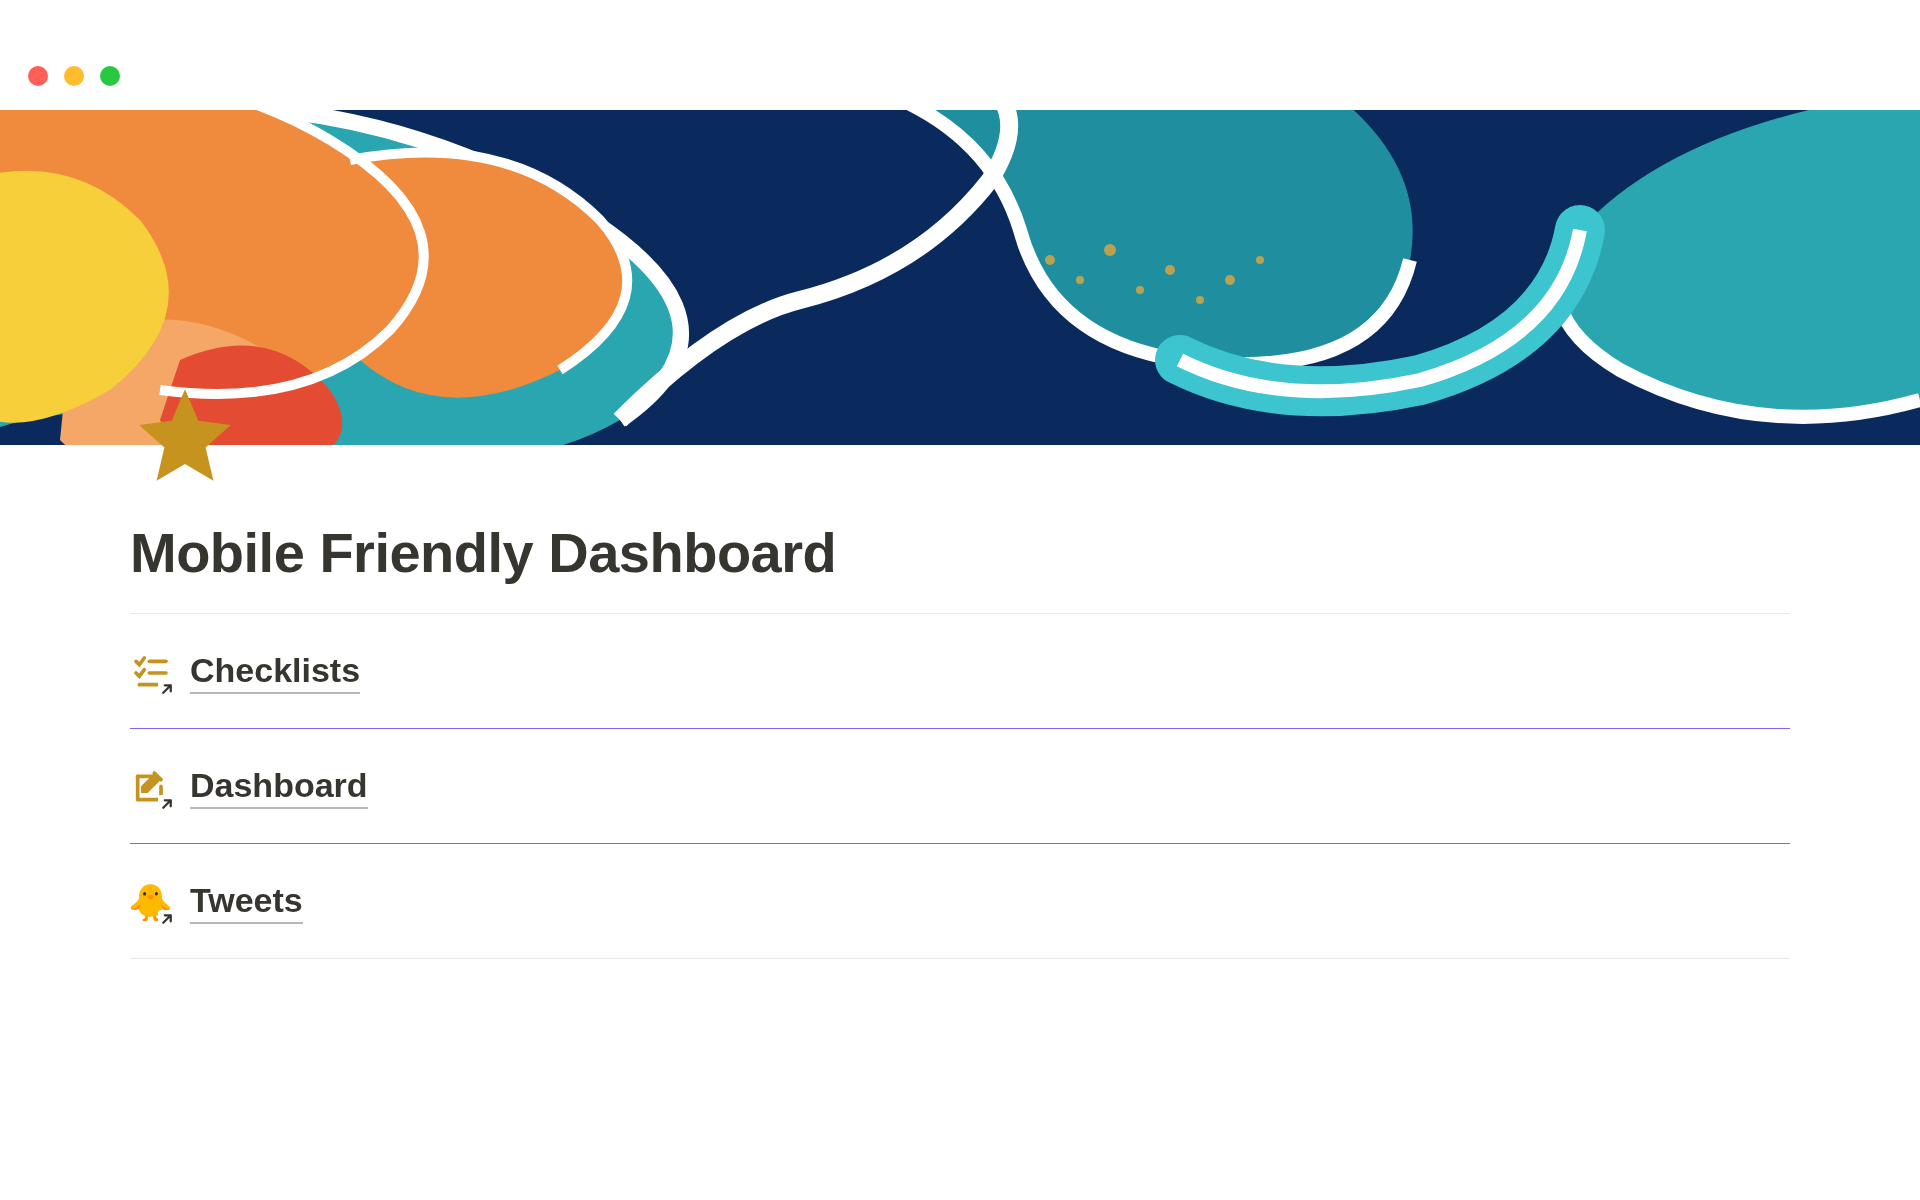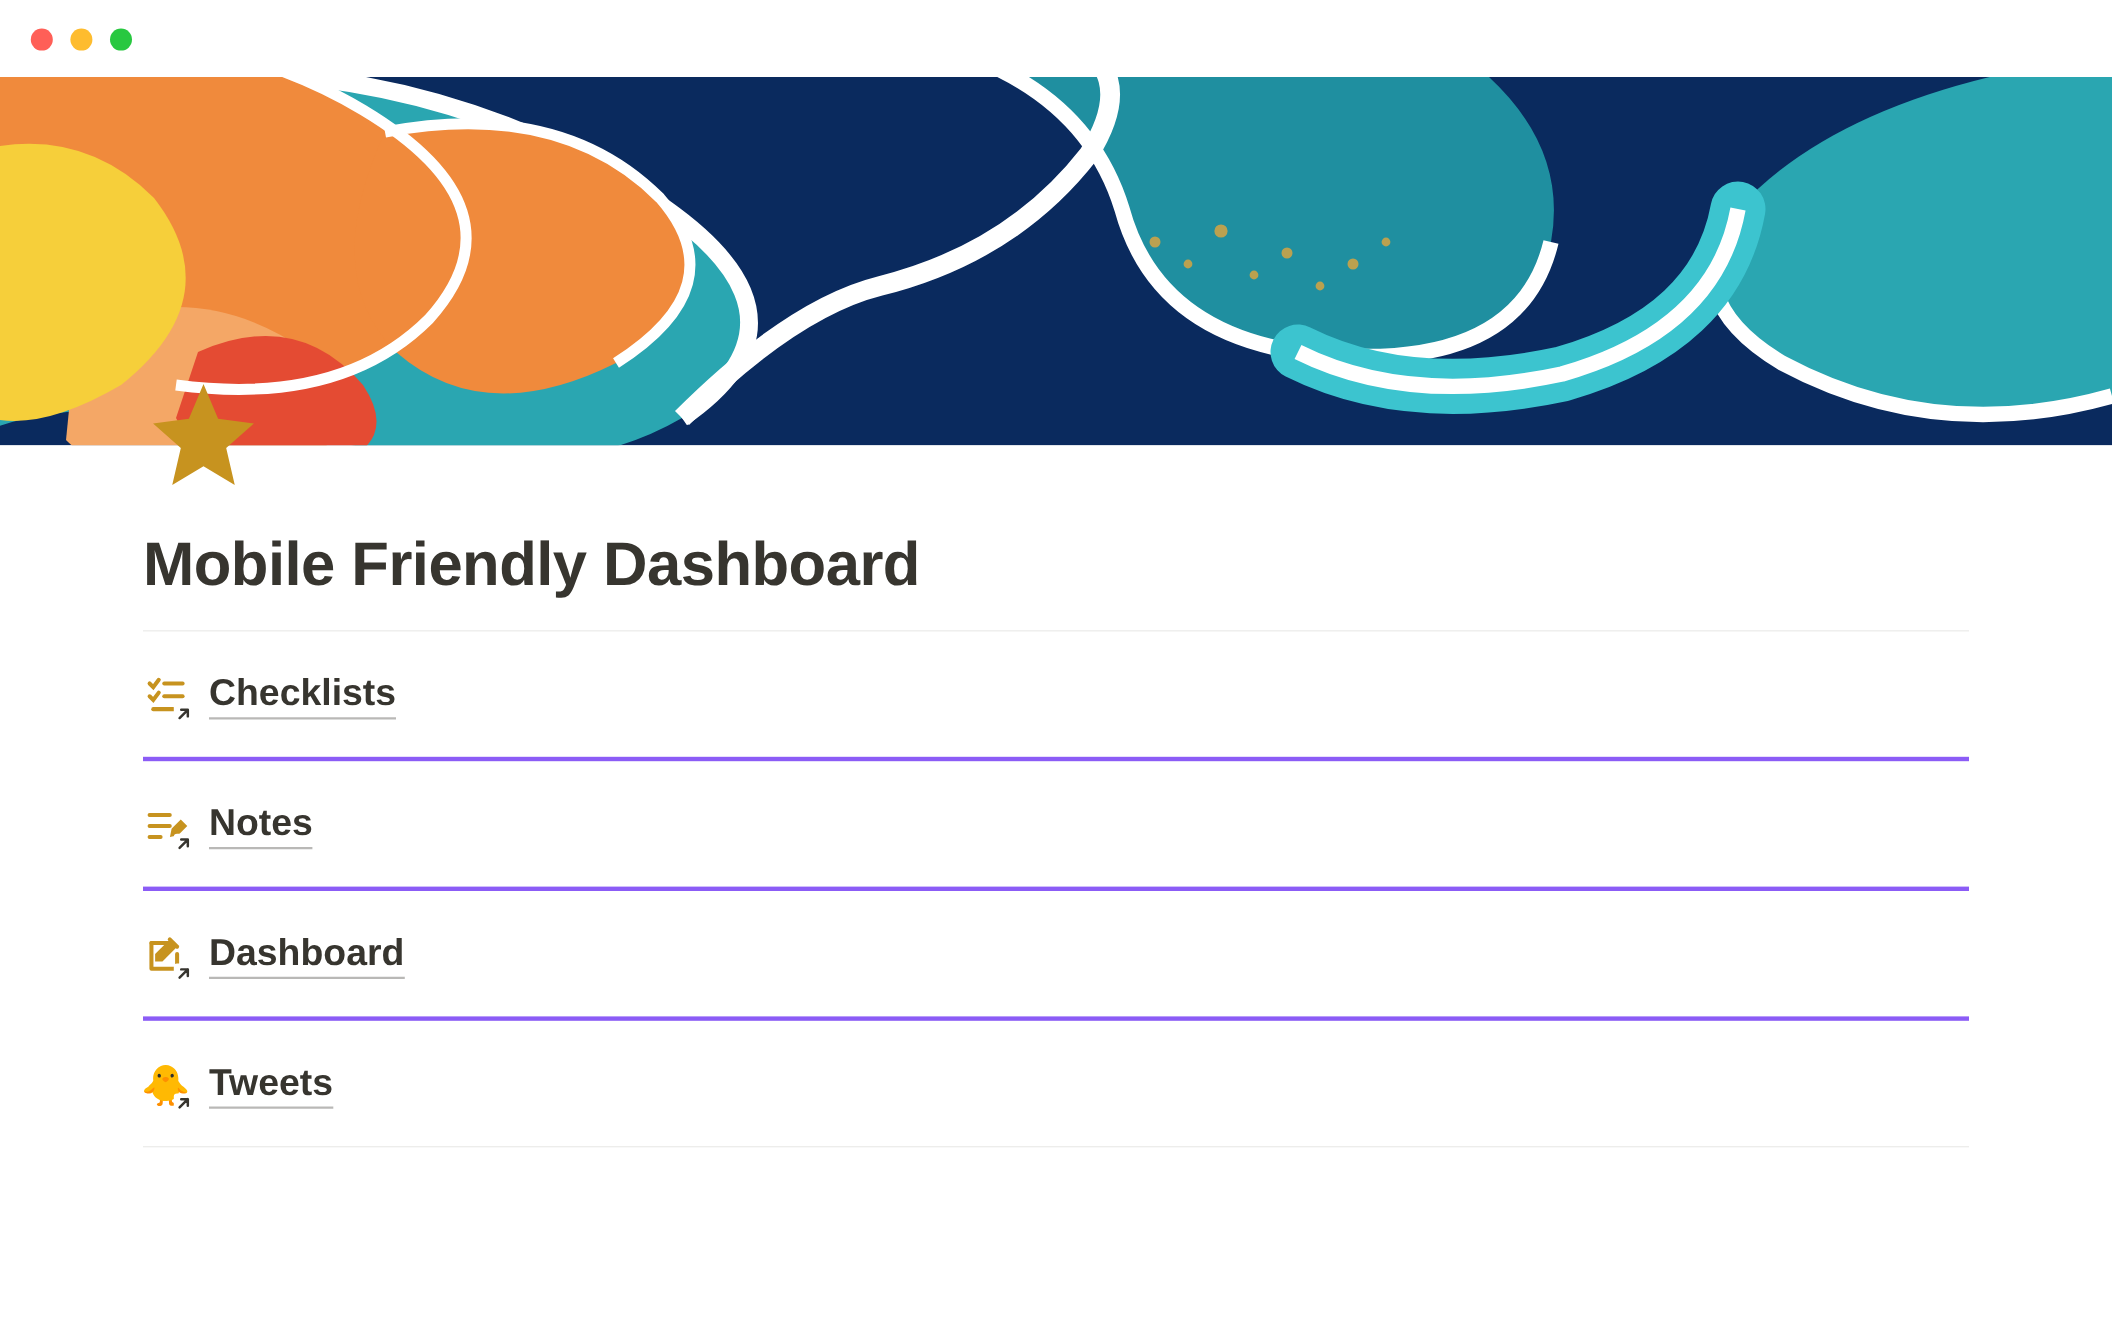--- a/index.html
+++ b/index.html
@@ -5,20 +5,21 @@
   * { margin: 0; padding: 0; box-sizing: border-box; }
   html, body { width: 1920px; height: 1200px; font-family: -apple-system, BlinkMacSystemFont, "Segoe UI", Helvetica, Arial, sans-serif; background: #ffffff; overflow: hidden; }
 
   .frame {
     position: relative;
     width: 1920px;
     height: 1046px;
     background: #ffffff;
     border-radius: 18px;
     overflow: hidden;
+    margin-top: 40px;
   }
 
   
   .traffic-lights {
     position: absolute;
     top: 26px;
     left: 28px;
     display: flex;
     gap: 16px;
     z-index: 50;
@@ -70,21 +71,21 @@
     background: #e9e9e7;
     margin-top: 28px;
   }
 
   .link-list { }
   .link-row {
     display: flex;
     align-items: center;
     gap: 18px;
     padding: 38px 0 34px 0;
-    border-bottom: 4px solid #8b5cf6;
+    border-bottom: 1px solid #8b5cf6;
     cursor: pointer;
   }
   .link-row:last-child { border-bottom: 1px solid #e9e9e7; }
 
   .link-icon-wrap {
     width: 42px;
     height: 42px;
     display:flex;
     align-items:center;
     justify-content:center;
@@ -201,36 +202,20 @@
               <line x1="5" y1="19" x2="21" y2="19"></line>
             </g>
           </svg>
           <svg class="arrow" viewBox="0 0 24 24">
               <path fill="none" stroke="#37352f" stroke-width="3" stroke-linecap="round" stroke-linejoin="round" d="M7 17L17 7M9 7h8v8"></path>
             </svg>
         </div>
         <span class="link-label">Checklists</span>
       </div>
 
-      <div class="link-row">
-        <div class="link-icon-wrap arrow-overlay">
-          <svg viewBox="0 0 24 24">
-            <g stroke="#c7931f" stroke-width="2.2" fill="none" stroke-linecap="round">
-              <line x1="3" y1="6" x2="14" y2="6"></line>
-              <line x1="3" y1="12" x2="14" y2="12"></line>
-              <line x1="3" y1="18" x2="9" y2="18"></line>
-              <path d="M16 14l4-4 2 2-4 4-2.5.5z" fill="#c7931f"></path>
-            </g>
-          </svg>
-          <svg class="arrow" viewBox="0 0 24 24">
-              <path fill="none" stroke="#37352f" stroke-width="3" stroke-linecap="round" stroke-linejoin="round" d="M7 17L17 7M9 7h8v8"></path>
-            </svg>
-        </div>
-        <span class="link-label">Notes</span>
-      </div>
 
       <div class="link-row">
         <div class="link-icon-wrap arrow-overlay">
           <svg viewBox="0 0 24 24">
             <g stroke="#c7931f" stroke-width="2.2" fill="none" stroke-linecap="round" stroke-linejoin="round">
               <path d="M4 5h10"></path>
               <path d="M4 5v14h14V11"></path>
               <path d="M14 3l4 4-8 8H6v-4z" fill="#c7931f" stroke="none"></path>
               <path d="M14 3l4 4"></path>
             </g>

